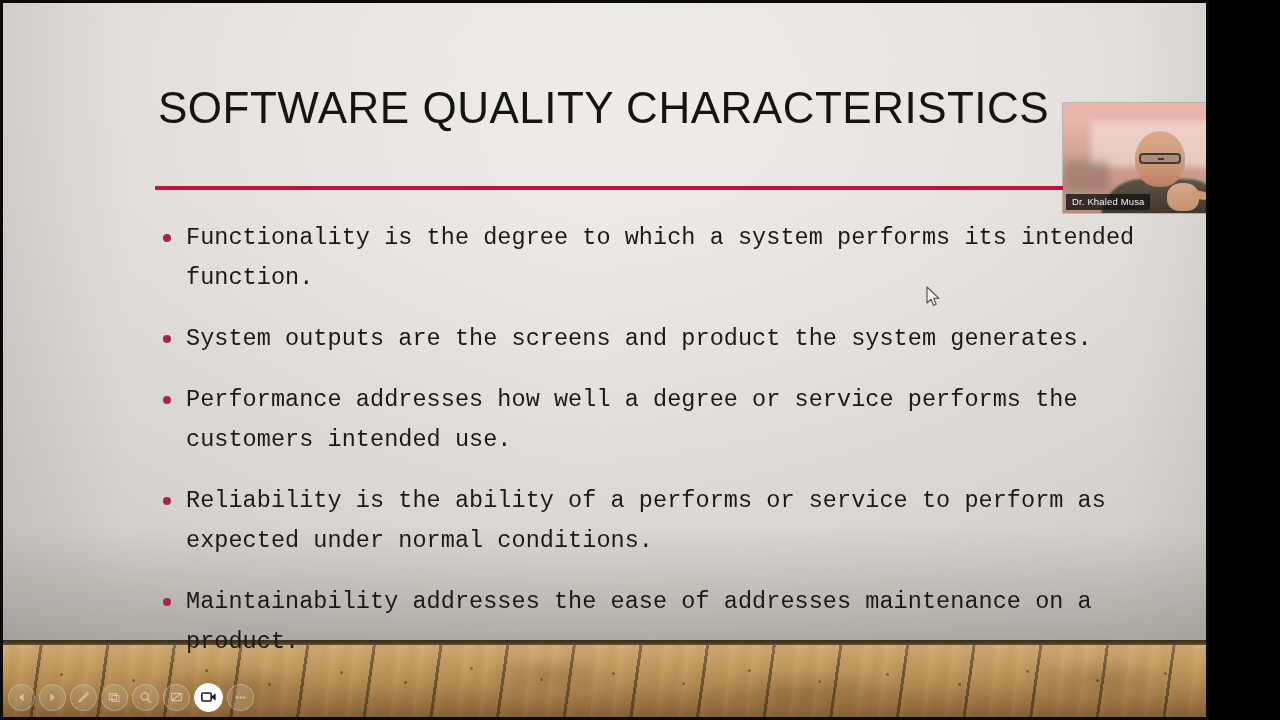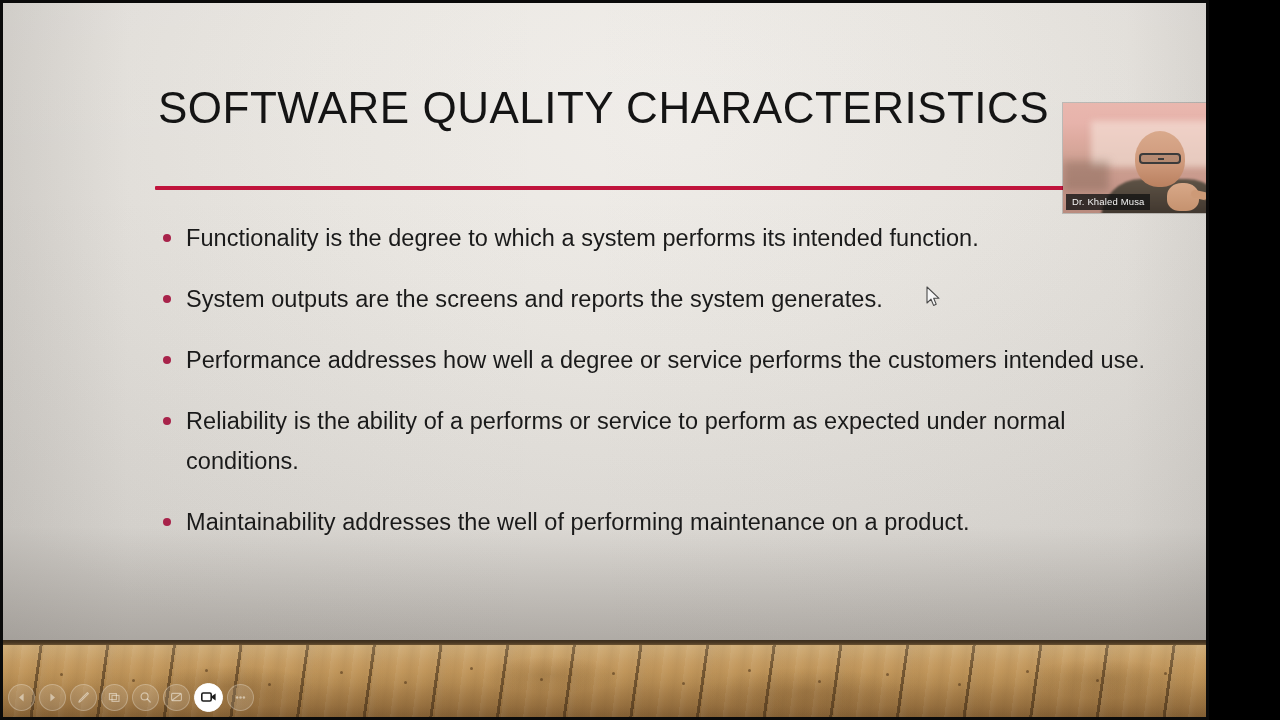--- a/index.html
+++ b/index.html
@@ -168,21 +168,21 @@
     position: absolute;
     left: 158px; top: 218px;
     width: 1010px;
     list-style: none;
   }
 
   .bullet-item {
     position: relative;
     padding-left: 28px;
     margin-bottom: 21px;
-    font-family: Liberation Sans, sans-serif;
+    font-family: Liberation Mono, monospace;
     font-size: 23.5px;
     font-weight: 400;
     line-height: 40px;
     color: #1a1a1a;
     letter-spacing: 0.05px;
   }
   .bullet-item::before {
     content: "";
     position: absolute;
     left: 5px; top: 16px;
@@ -364,24 +364,24 @@
   </div>
 
   <div id="slide">
 
     <div id="slide-title">SOFTWARE QUALITY CHARACTERISTICS</div>
 
     <div id="title-rule" style="background: rgb(192, 20, 60);"></div>
 
     <ul id="bullet-list">
       <li class="bullet-item">Functionality is the degree to which a system performs its intended function.</li>
-      <li class="bullet-item">System outputs are the screens and reports the system generates.</li>
+      <li class="bullet-item">System outputs are the screens and product the system generates.</li>
       <li class="bullet-item">Performance addresses how well a degree or service performs the customers intended use.</li>
       <li class="bullet-item">Reliability is the ability of a performs or service to perform as expected under normal conditions.</li>
-      <li class="bullet-item">Maintainability addresses the well of performing maintenance on a product.</li>
+      <li class="bullet-item">Maintainability addresses the ease of addresses maintenance on a product.</li>
     </ul>
   </div>
 
   <div id="webcam">
     <div id="cam-bg"></div>
     <div id="cam-panel"></div>
     <div id="cam-panel2"></div>
     <div id="cam-body"></div>
     <div id="cam-head"></div>
     <div id="cam-glasses"></div>

